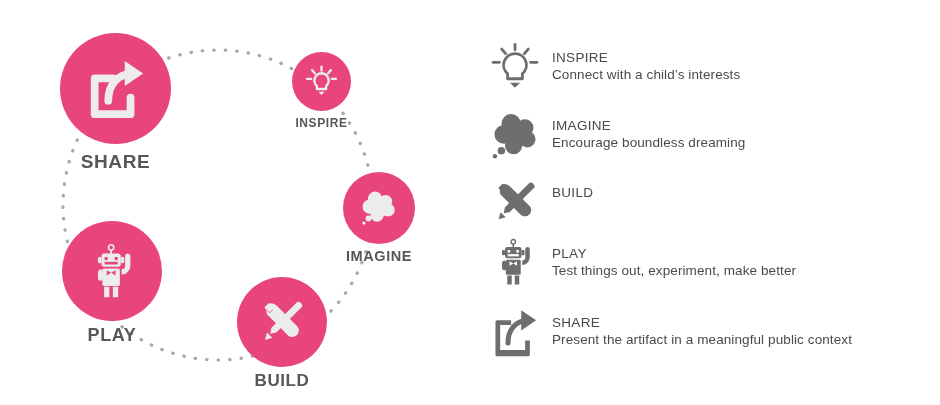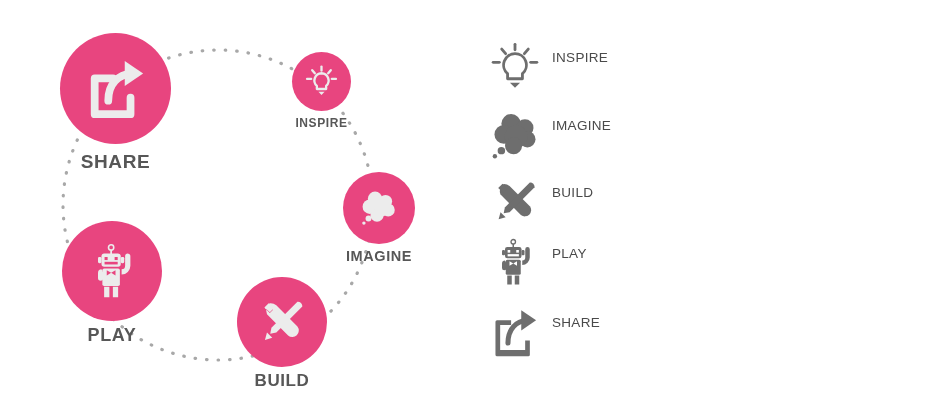--- a/index.html
+++ b/index.html
@@ -242,40 +242,42 @@
           <line x1="49" y1="9" x2="44" y2="15"></line>
           <line x1="4" y1="26" x2="12" y2="26"></line>
           <line x1="60" y1="26" x2="52" y2="26"></line>
         </g>
         <path d="M32 15 a14.5 14.5 0 0 0-9.5 25.5 v6.5 h19 v-6.5 A14.5 14.5 0 0 0 32 15 z" fill="none" stroke="#6e6e6e" stroke-width="3.6" stroke-linejoin="round"></path>
         <path d="M25.5 52 h13 l-6.5 6.5 z" fill="#6e6e6e"></path>
       </svg>
     </div>
     <div class="legend-text">
       <div class="legend-title">INSPIRE</div>
+      <div class="legend-desc">Connect with a child’s interests</div>
     </div>
   </div>
 
   <div class="legend-row" style="top:110px;">
     <div class="legend-icon">
       <svg width="52" height="52" viewBox="0 0 64 64">
         <g fill="#6e6e6e">
           <circle cx="26" cy="17" r="12"></circle>
           <circle cx="43" cy="22" r="10.5"></circle>
           <circle cx="17" cy="30" r="11.5"></circle>
           <circle cx="46" cy="36" r="10"></circle>
           <circle cx="32" cy="33" r="14"></circle>
           <circle cx="29" cy="44" r="10.5"></circle>
           <circle cx="14" cy="50" r="4.6"></circle>
           <circle cx="6" cy="57" r="2.7"></circle>
         </g>
       </svg>
     </div>
     <div class="legend-text">
       <div class="legend-title">IMAGINE</div>
+      <div class="legend-desc">Encourage boundless dreaming</div>
     </div>
   </div>
 
   <div class="legend-row" style="top:177px;">
     <div class="legend-icon">
       <svg width="50" height="50" viewBox="0 0 64 64">
         <g fill="#6e6e6e">
           <path d="M17.5 9 a11 11 0 0 0 -4 13.5 l26 26 a8 8 0 0 0 11.5 -11 l-26 -26 A11 11 0 0 0 17.5 9 z"></path>
           <path d="M16 8.5 l6 6.5 -5 5 -6.5 -6 z"></path>
           <path d="M51 7 a5.5 5.5 0 0 1 6 6 l-32 32 -7.5 1.5 1.5 -7.5 z"></path>
@@ -307,29 +309,31 @@
           <rect x="23.5" y="16" width="3.5" height="3.5"></rect>
           <rect x="35" y="16" width="3.5" height="3.5"></rect>
           <rect x="23.5" y="21.5" width="15" height="3"></rect>
           <path d="M26 31 l5 3 -5 3 z"></path>
           <path d="M36 31 l-5 3 5 3 z"></path>
         </g>
       </svg>
     </div>
     <div class="legend-text">
       <div class="legend-title">PLAY</div>
+      <div class="legend-desc">Test things out, experiment, make better</div>
     </div>
   </div>
 
   <div class="legend-row" style="top:307px;">
     <div class="legend-icon">
       <svg width="50" height="50" viewBox="0 0 64 64">
         <path d="M7 17 h20 v6 H13 v32 h32 V43 h6 v18 a2 2 0 0 1-2 2 H9 a2 2 0 0 1-2-2 V19 a2 2 0 0 1 2-2 z" fill="#6e6e6e"></path>
         <path d="M23 46 c0-18 11-28 24-29" fill="none" stroke="#6e6e6e" stroke-width="6.5" stroke-linecap="round"></path>
         <path d="M40 4 L59 17 L40 30 Z" fill="#6e6e6e"></path>
       </svg>
     </div>
     <div class="legend-text">
       <div class="legend-title">SHARE</div>
+      <div class="legend-desc">Present the artifact in a meaningful public context</div>
     </div>
   </div>
 
 </div>
 
 </body></html>

